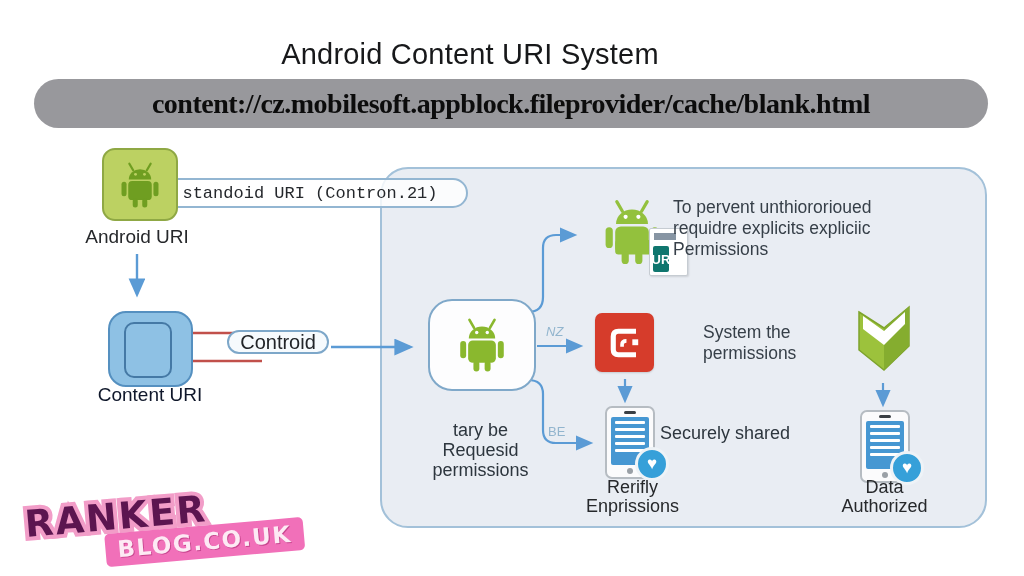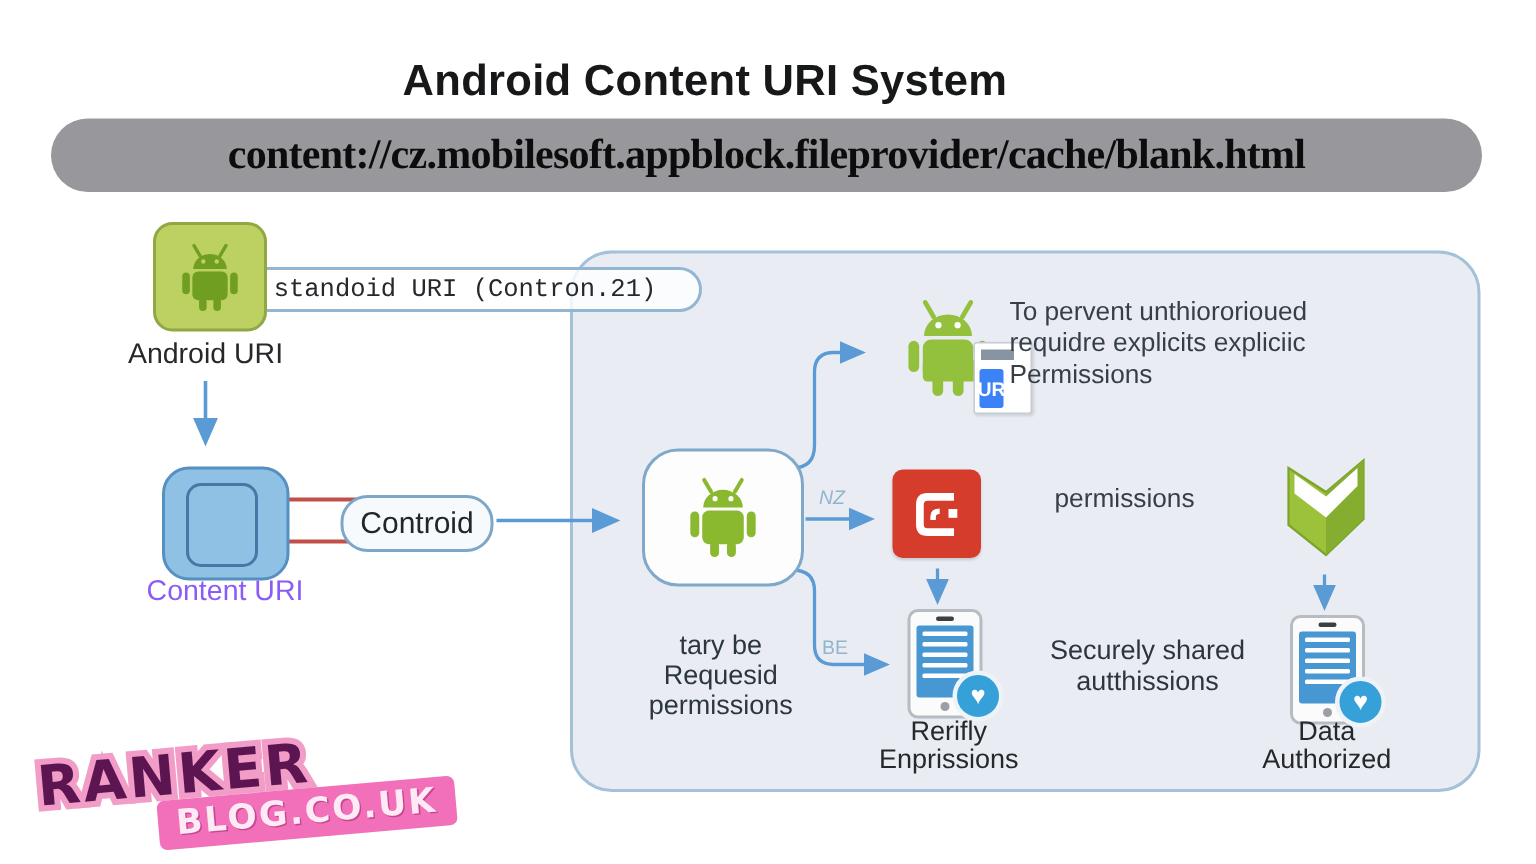--- a/index.html
+++ b/index.html
@@ -3,21 +3,21 @@
 <meta charset="utf-8">
 <style>
   * { margin:0; padding:0; box-sizing:border-box; }
   html,body { width:1024px; height:576px; background:#ffffff; overflow:hidden;
               font-family:"Liberation Sans", sans-serif; }
   #stage { position:relative; width:1024px; height:576px; background:#ffffff; }
 
   .abs { position:absolute; }
 
   
-  .title { left:0; top:38; width:940px; text-align:center; font-size:29px; font-weight:700;
+  .title { left:0; top:38; width:940px; text-align:center; font-size:29px; font-weight:400;
            color:#17181a; letter-spacing:0.2px; top:38px; }
   .url-pill { left:34px; top:79px; width:954px; height:49px; background:#98989c;
               border-radius:25px; display:flex; align-items:center; justify-content:center; }
   .url-pill span { font-family:"Liberation Serif", serif; font-weight:700; font-size:28px;
                    color:#0c0c0c; letter-spacing:-0.5px; white-space:nowrap; }
 
   
   .app-icon { left:102px; top:148px; width:76px; height:73px; background:#bcd162;
               border:2px solid #8fa844; border-radius:13px; display:flex;
               align-items:center; justify-content:center; z-index:4; }
@@ -27,22 +27,22 @@
                    background:rgba(255,255,255,0.82); border:2px solid #93b6d2;
                    border-radius:16px; display:flex; align-items:center; justify-content:center;
                    z-index:3; }
   .standoid-pill span { font-size:17px; color:#25282c;font-family:Liberation Mono, monospace; }
 
   .content-icon { left:108px; top:311px; width:85px; height:76px; background:#8ec1e4;
                   border:2.5px solid #5590c0; border-radius:18px; z-index:4; }
   .content-icon .inner { position:absolute; left:14px; top:9px; width:48px; height:56px;
                          border:2.5px solid #4579a5; border-radius:10px; background:transparent; }
   .content-uri-label { left:70px; top:384px; width:160px; text-align:center;
-                       font-size:19px; color:#8b5cf6; }
-  .controid-pill { left:227px; top:330px; width:102px; height:38px; background:#f6fafd;
+                       font-size:19px; color:#0f172a; }
+  .controid-pill { left:227px; top:330px; width:102px; height:24px; background:#f6fafd;
                    border:2px solid #7da7c9; border-radius:18px; display:flex;
                    align-items:center; justify-content:center; z-index:5; }
   .controid-pill span { font-size:20px; color:#222529; }
 
   
   .panel { left:380px; top:167px; width:607px; height:361px; background:#e9edf3;
            border:2.5px solid #a3c1d9; border-radius:28px; z-index:1; }
   .center-box { left:428px; top:299px; width:108px; height:92px; background:#fdfdfe;
                 border:2.2px solid #7fa8c9; border-radius:24px; display:flex;
                 align-items:center; justify-content:center; z-index:3; }
@@ -50,35 +50,35 @@
   .flow-label { font-size:13px; color:#92b5ce; z-index:4; }
   .nz-label { left:546px; top:324px;font-style:italic; }
   .be-label { left:548px; top:424px; }
 
   .prevent-text { left:673px; top:197px; width:300px; font-size:17.5px; line-height:21px;
                   color:#363f48; }
   .system-text { left:703px; top:322px; width:160px; font-size:17.5px; line-height:21px;
                  color:#363f48; }
   .request-text { left:418px; top:420px; width:125px; text-align:center; font-size:18px;
                   line-height:20px; color:#2d363e; }
-  .secure-text { left:690px; top:423px; width:150px; text-align:center; font-size:18px;
+  .secure-text { left:650px; top:423px; width:150px; text-align:center; font-size:18px;
                  line-height:21px; color:#2d363e; }
   .verify-label { left:570px; top:478px; width:125px; text-align:center; font-size:18px;
                   line-height:19px; color:#26282b; }
   .data-label { left:822px; top:478px; width:125px; text-align:center; font-size:18px;
                 line-height:19px; color:#26282b; }
 
   
   .tr-android { left:591px; top:192px; z-index:3; }
   .ur-doc { left:649px; top:228px; width:39px; height:48px; background:#ffffff;
             border:1.5px solid #c6ccd2; border-radius:2px; z-index:4;
             box-shadow:1px 1px 2px rgba(0,0,0,0.12); }
   .ur-doc .topbar { position:absolute; left:4px; top:4px; width:22px; height:7px; background:#8795a3; }
   .ur-doc .badge { position:absolute; left:3px; bottom:3px; width:16px; height:26px;
-                   background:#3b82f6; color:#fff; font-size:13px; font-weight:700;
+                   background:#0f766e; color:#fff; font-size:13px; font-weight:700;
                    display:flex; align-items:center; justify-content:center; border-radius:2px; }
   .red-icon { left:595px; top:313px; width:59px; height:59px; background:#d63c2b;
               border-radius:7px; display:flex; align-items:center; justify-content:center;
               z-index:3; box-shadow:0 1px 2px rgba(0,0,0,0.15); }
   .bookmark-icon { left:853px; top:304px; z-index:3; }
   .phone { width:50px; height:73px; background:#fbfbfc; border:2.5px solid #b6bcc2;
            border-radius:7px; z-index:3; }
   .phone .dash { position:absolute; left:50%; top:3px; transform:translateX(-50%);
                  width:12px; height:3px; background:#3a3f44; border-radius:2px; }
   .phone .screen { position:absolute; left:4px; top:9px; right:4px; bottom:12px;
@@ -228,20 +228,21 @@
 
   <div class="abs red-icon">
     <svg width="44" height="44" viewBox="0 0 60 60">
       <path d="M 45,14 L 21,14 Q 14,14 14,21 L 14,39 Q 14,46 21,46 L 45,46" stroke="#ffffff" stroke-width="7" fill="none"></path>
       <path d="M 32,27 Q 26,27 26,32 L 26,35" stroke="#ffffff" stroke-width="5" fill="none"></path>
       <rect x="40" y="25" width="8" height="8" fill="#ffffff"></rect>
     </svg>
   </div>
 
   <div class="abs system-text">
+    <span style="display:block">System the</span>
     <span style="display:block">permissions</span>
   </div>
 
   <div class="abs bookmark-icon">
     <svg width="62" height="72" viewBox="0 0 62 72">
       <polygon points="6,8 31,24 56,3 56,42 31,66 6,46" fill="#9cc23c" stroke="#7da32c" stroke-width="1.5"></polygon>
       <polygon points="31,24 56,3 56,42 31,66" fill="#85ad2f"></polygon>
       <polygon points="10,12 31,27 52,8 52,20 31,41 10,25" fill="#ffffff"></polygon>
     </svg>
   </div>
@@ -264,21 +265,20 @@
     <div class="home"></div>
     <div class="heart-badge">♥</div>
   </div>
   <div class="abs verify-label">
     <span style="display:block">Rerifly</span>
     <span style="display:block">Enprissions</span>
   </div>
 
   <div class="abs secure-text">
     <span style="display:block">Securely shared</span>
-    <span style="display:block">autthissions</span>
   </div>
 
   <div class="abs phone phone-data">
     <div class="dash"></div>
     <div class="screen">
         <i></i>
         <i></i>
         <i></i>
         <i></i>
         <i></i>

